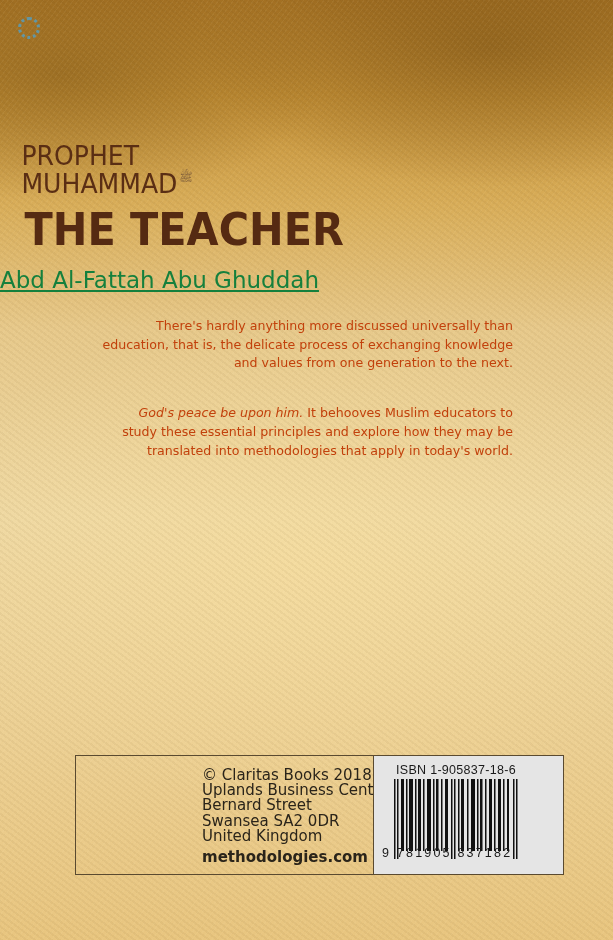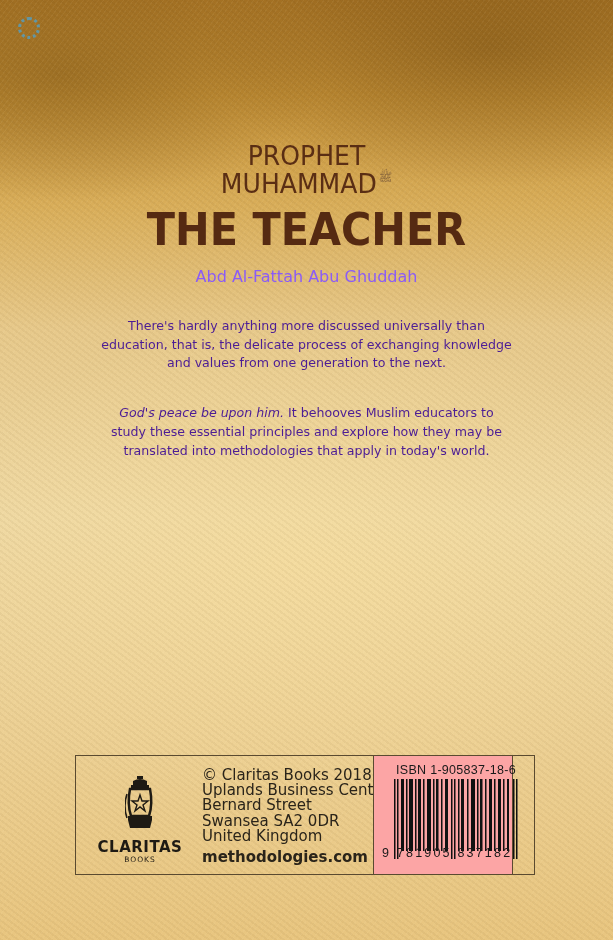--- a/index.html
+++ b/index.html
@@ -12,40 +12,40 @@
       radial-gradient(ellipse 500px 300px at 50% 60%, rgba(250,225,160,0.5), rgba(250,225,160,0) 80%),
       linear-gradient(180deg, #a87425 0%, #c38f35 10%, #d9ae5a 22%, #e7c98b 35%, #eed8a3 55%, #eccf92 80%, #e8c57f 100%);
   }
   #cover::after { content:""; position:absolute; inset:0;
     background-image:
       repeating-linear-gradient(37deg, rgba(90,60,10,0.05) 0 2px, rgba(0,0,0,0) 2px 5px),
       repeating-linear-gradient(-53deg, rgba(255,240,200,0.06) 0 1px, rgba(0,0,0,0) 1px 4px);
     pointer-events:none; }
   .badge { position:absolute; left:18px; top:17px; width:22px; height:22px; border-radius:50%;
     border:3px dotted #5b9bb4; box-sizing:border-box; opacity:0.9; }
-  .titles { position:absolute; left:0; right:0; top:142px; text-align:center; color:#5a2e14; }
+  .titles { position:absolute; left:0; right:0; top:142px; text-align:left; color:#5a2e14; }
   .t1 { font-family:"DejaVu Sans", sans-serif; font-size:27px; line-height:28px; letter-spacing:0px; font-weight:normal; transform:scaleX(0.93); }
   .t2 { font-family:"DejaVu Sans", sans-serif; font-size:27px; line-height:28px; position:relative; transform:scaleX(0.93); }
   .honor { position:absolute; font-size:12px; color:#7a5a3a; right:-20px; top:-12px; }
   .t3 { font-family:"DejaVu Sans", sans-serif; font-size:45px; line-height:50px; font-weight:bold; margin-top:2px; color:#552a12; transform:scaleX(0.92); }
-  .author { font-family:"DejaVu Sans", sans-serif; font-size:16px; color:#8b5cf6; margin-top:12px; }
-  .blurb { position:absolute; left:100px; width:413px; top:317px; text-align:center; color:#4c1d95;
+  .author { font-family:"DejaVu Sans", sans-serif; font-size:23px; color:#15803d; margin-top:12px;text-decoration:underline; }
+  .blurb { position:absolute; left:100px; width:413px; top:317px; text-align:right; color:#c2410c;
     font-family:"DejaVu Sans", sans-serif; font-size:12.6px; line-height:18.6px; }
   .blurb p { margin:0 0 13px 0; }
   .blurb em { font-style:italic; }
   .imprint { position:absolute; left:75px; top:755px; width:460px; height:120px;
     border:1.5px solid #5a4a30; box-sizing:border-box; }
   .logo { position:absolute; left:20px; top:20px; width:88px; text-align:center; color:#1e1a14; }
   .logo svg { display:block; margin:0 auto; }
   .logo .brand { font-family:"DejaVu Sans", sans-serif; font-weight:bold; font-size:15px; letter-spacing:0.5px; margin-top:6px; }
   .logo .sub { font-family:"DejaVu Sans", sans-serif; font-size:7.5px; letter-spacing:1px; margin-top:-1px; }
   .address { position:absolute; left:126px; top:12px; color:#2a241a;
     font-family:"DejaVu Sans", sans-serif; font-size:15px; line-height:15.2px; }
   .address .url { font-weight:bold; margin-top:6px; }
-  .isbnbox { position:absolute; left:297px; top:-1px; width:140px; height:120px; background:#fca5a5;
+  .isbnbox { position:absolute; left:297px; top:-1px; width:191px; height:120px; background:#e5e5e5;
     border:1.5px solid #5a4a30; box-sizing:border-box; }
   .isbn-label { position:absolute; left:22px; top:7px; font-family:"Liberation Sans", sans-serif; font-size:12.5px; color:#1a1a1a; letter-spacing:0.3px; white-space:nowrap; }
   .bars { position:absolute; left:20px; top:23px; }
   .isbn-num { position:absolute; left:8px; bottom:14px; font-family:"Liberation Sans", sans-serif; font-size:12.5px; color:#1a1a1a; letter-spacing:2.2px; white-space:nowrap; }
 </style>
 </head>
 <body>
 
 <div id="cover"></div>
 <div class="badge"></div>
@@ -58,34 +58,20 @@
   <div class="t3">THE TEACHER</div>
   <div class="author">Abd Al-Fattah Abu Ghuddah</div>
 </div>
 
 <div class="blurb">
   <p>There's hardly anything more discussed universally than education, that is, the delicate process of exchanging knowledge and values from one generation to the next.</p>
   <p><br><em>God's peace be upon him.</em> <span>It behooves Muslim educators to study these essential principles and explore how they may be translated into methodologies that apply in today's world.</span></p>
 </div>
 
 <div class="imprint">
-  <div class="logo">
-    <svg width="30" height="56" viewBox="0 0 30 56">
-      <rect x="12" y="0" width="6" height="3" fill="#1e1a14"></rect>
-      <path d="M8 5 Q15 1 22 5 L22 9 L8 9 Z" fill="#1e1a14"></path>
-      <rect x="6" y="9" width="18" height="3" fill="#1e1a14"></rect>
-      <path d="M5 13 Q2 28 6 40 L24 40 Q28 28 25 13 Z" fill="none" stroke="#1e1a14" stroke-width="2.5"></path>
-      <path d="M15 19 L17 25 L23 25 L18 29 L20 35 L15 31 L10 35 L12 29 L7 25 L13 25 Z" fill="none" stroke="#1e1a14" stroke-width="1.4"></path>
-      <rect x="3" y="40" width="24" height="4" fill="#1e1a14"></rect>
-      <path d="M3 44 L27 44 L25 52 L5 52 Z" fill="#1e1a14"></path>
-      <path d="M2 18 Q-2 30 2 42" fill="none" stroke="#1e1a14" stroke-width="1.5"></path>
-    </svg>
-    <div class="brand">CLARITAS</div>
-    <div class="sub">BOOKS</div>
-  </div>
   <div class="address">
     <div>© Claritas Books 2018</div>
     <div>Uplands Business Centre</div>
     <div>Bernard Street</div>
     <div>Swansea SA2 0DR</div>
     <div>United Kingdom</div>
     <div class="url">methodologies.com</div>
   </div>
   <div class="isbnbox">
     <div class="isbn-label">ISBN  1-905837-18-6</div>

